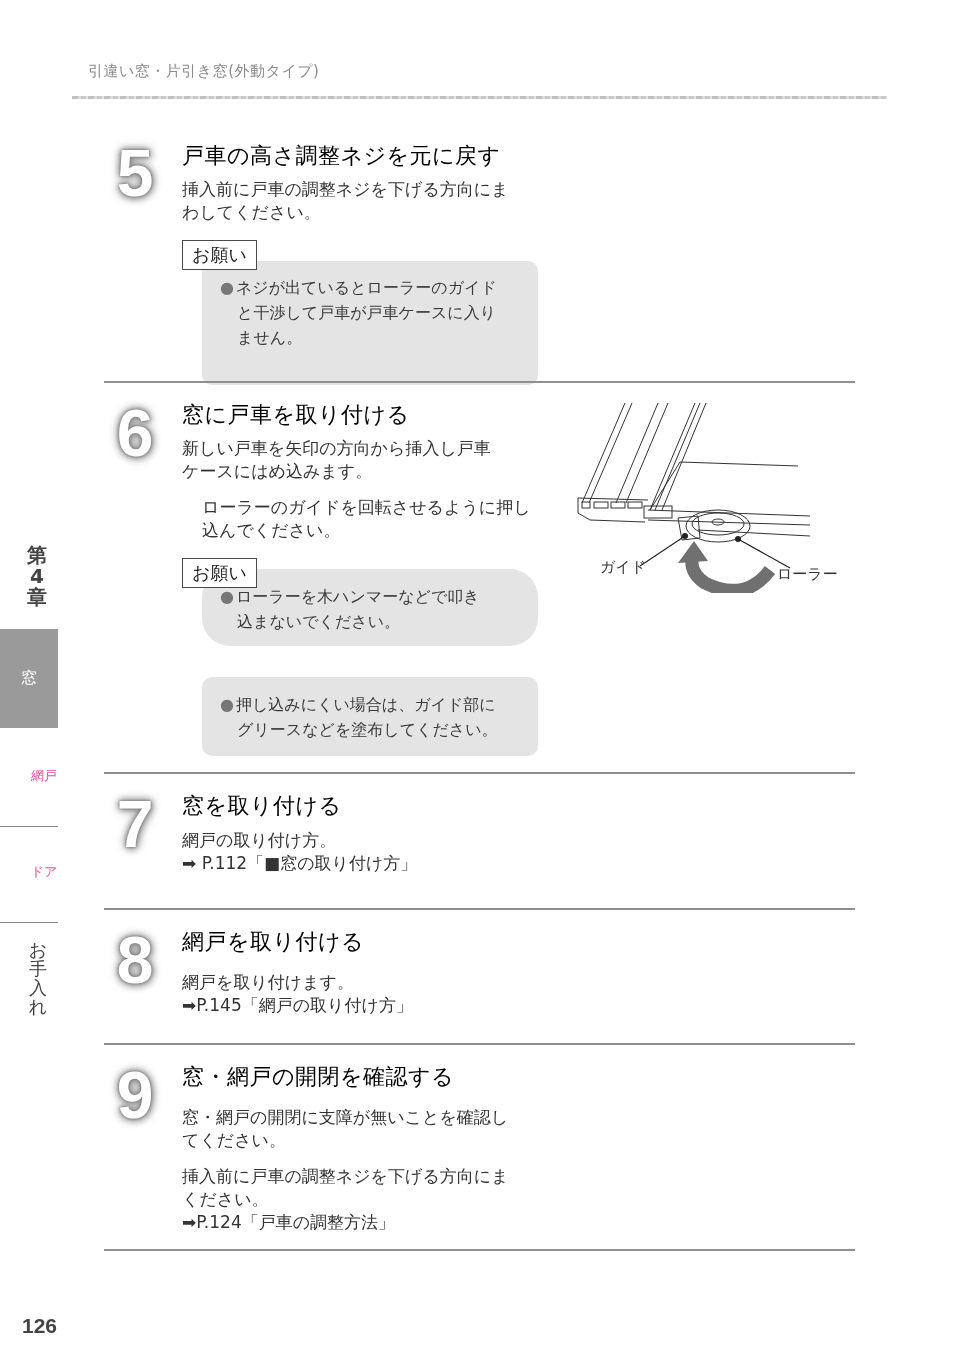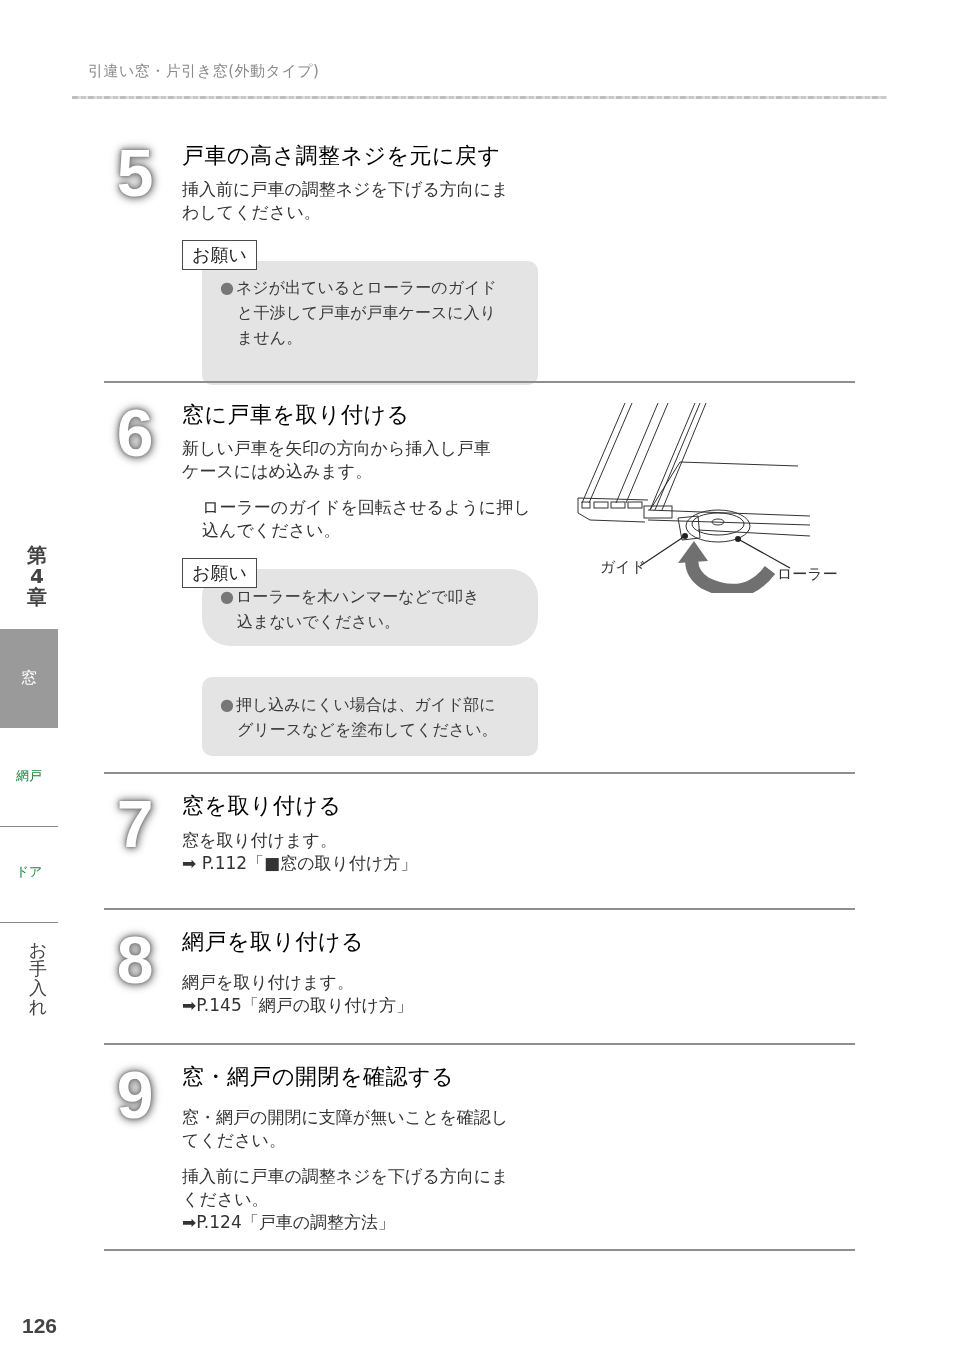--- a/index.html
+++ b/index.html
@@ -48,21 +48,21 @@
   .side-chapter {
     position: absolute; left: 22px; top: 545px; width: 30px;
     font-size: 20px; line-height: 21px; text-align: center; color: #444; font-weight: bold;
   }
   .side-active {
     position: absolute; left: 0; top: 629px; width: 58px; height: 99px; background: #9a9a9b;
     display: flex; align-items: center; justify-content: center;
   }
   .side-active span { color: #ffffff; font-size: 16px; }
   .side-item {
-    position: absolute; left: 0; width: 58px; text-align: center; font-size: 13px; color: #15803d;
+    position: absolute; left: 0; width: 58px; text-align: center; font-size: 13px; color: #ec4899; padding-left: 15px;
   }
   .side-rule { position: absolute; left: 0; width: 58px; height: 1px; background: #8a8a8a; }
   .side-vertical {
     position: absolute; left: 26px; top: 940px; width: 24px;
     font-size: 18px; line-height: 19px; color: #444; text-align: center;
   }
   .page-num {
     position: absolute; left: 22px; top: 1314px; font-family: "Liberation Sans", sans-serif;
     font-weight: bold; font-size: 21px; color: #444;
   }
@@ -178,21 +178,21 @@
   </svg>
   <div class="illus-label" style="left:30px; top:160px;">ガイド</div>
   <div class="illus-label" style="left:207px; top:167px;">ローラー</div>
 </div>
 
 <div class="divider" style="top:772px;"></div>
 
 <div class="step-num" style="top:791px;">7</div>
 <div class="step-title" style="top:791px;">窓を取り付ける</div>
 <div class="step-text" style="top:829px;">
-  <div>窓を取り付けます。</div>
+  <div>網戸の取り付け方。</div>
   <div>➡ P.112「■窓の取り付け方」</div>
 </div>
 
 <div class="divider" style="top:908px;"></div>
 
 <div class="step-num" style="top:927px;">8</div>
 <div class="step-title" style="top:927px;">網戸を取り付ける</div>
 <div class="step-text" style="top:971px;">
   <div>網戸を取り付けます。</div>
   <div>➡P.145「網戸の取り付け方」</div>

